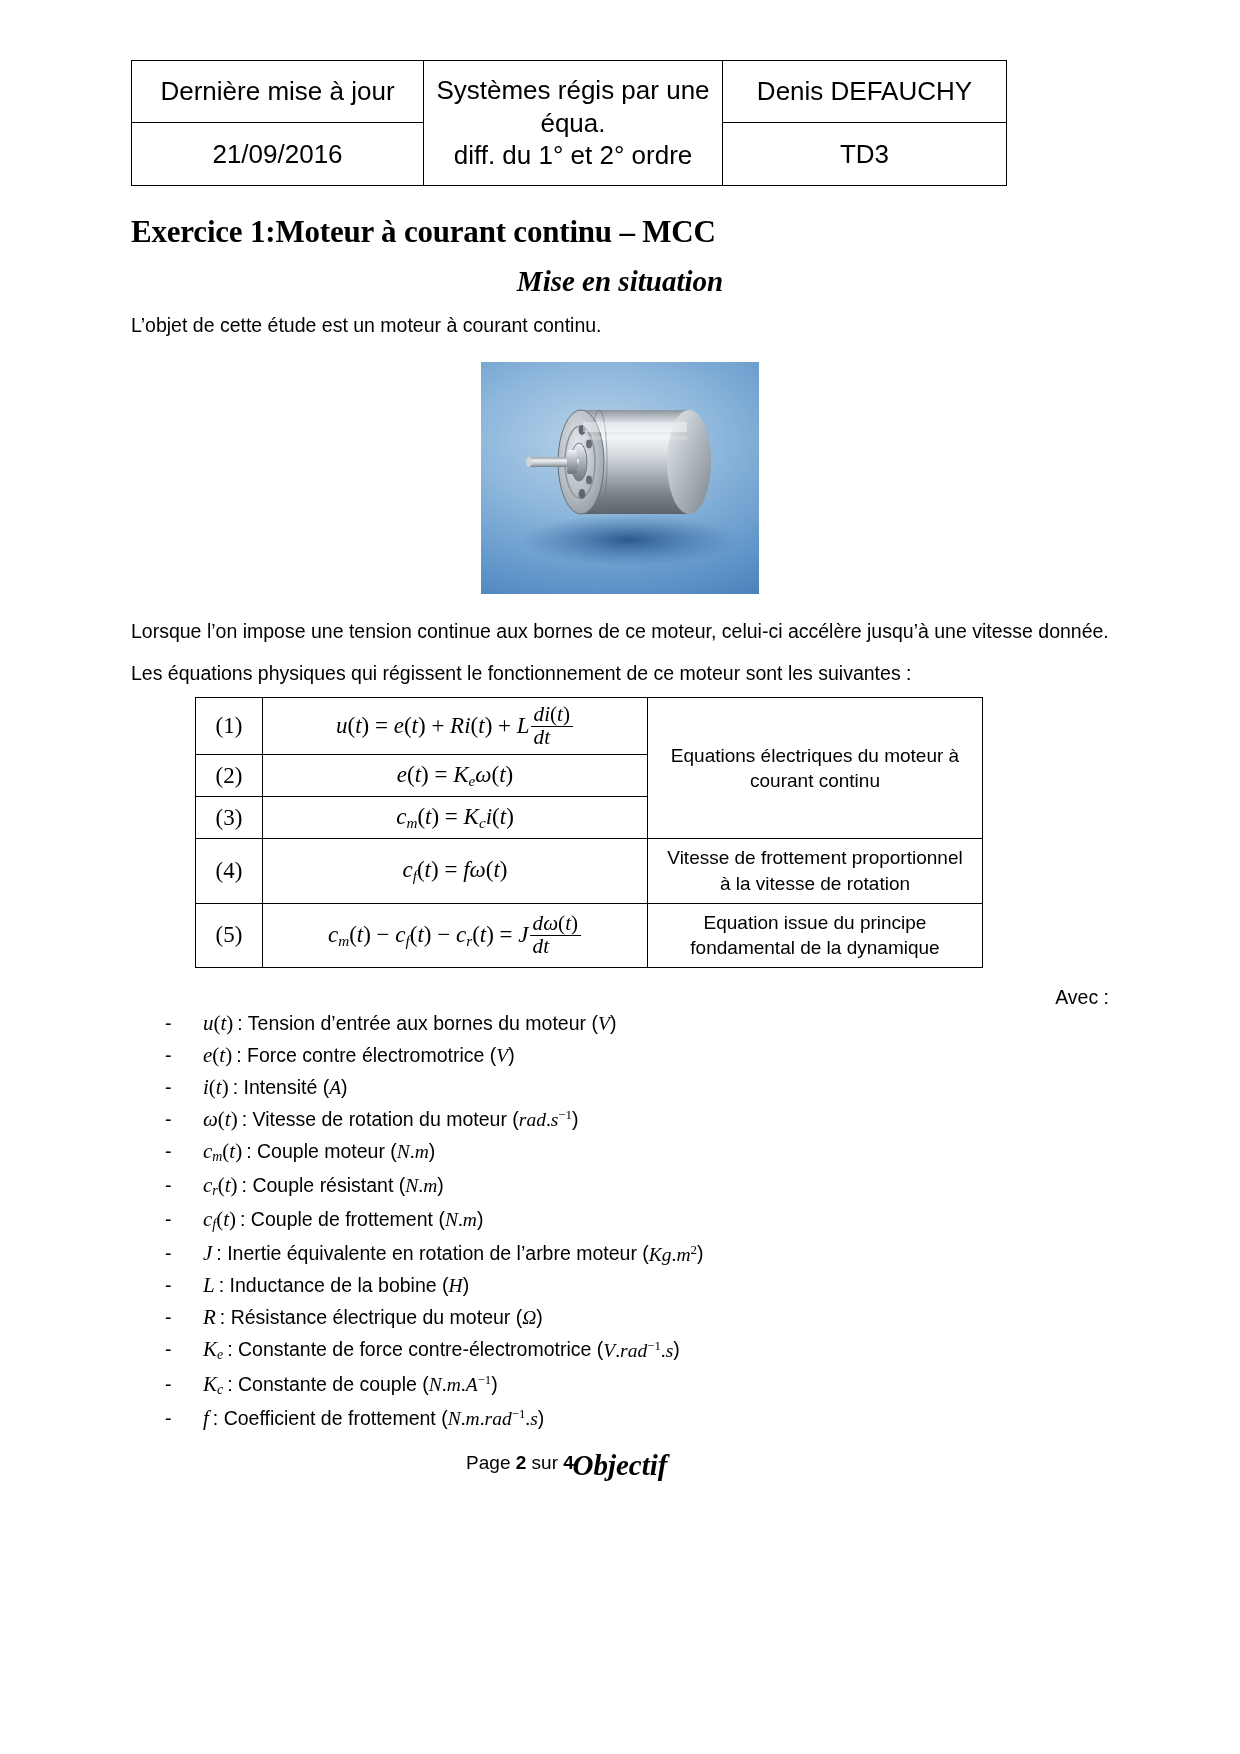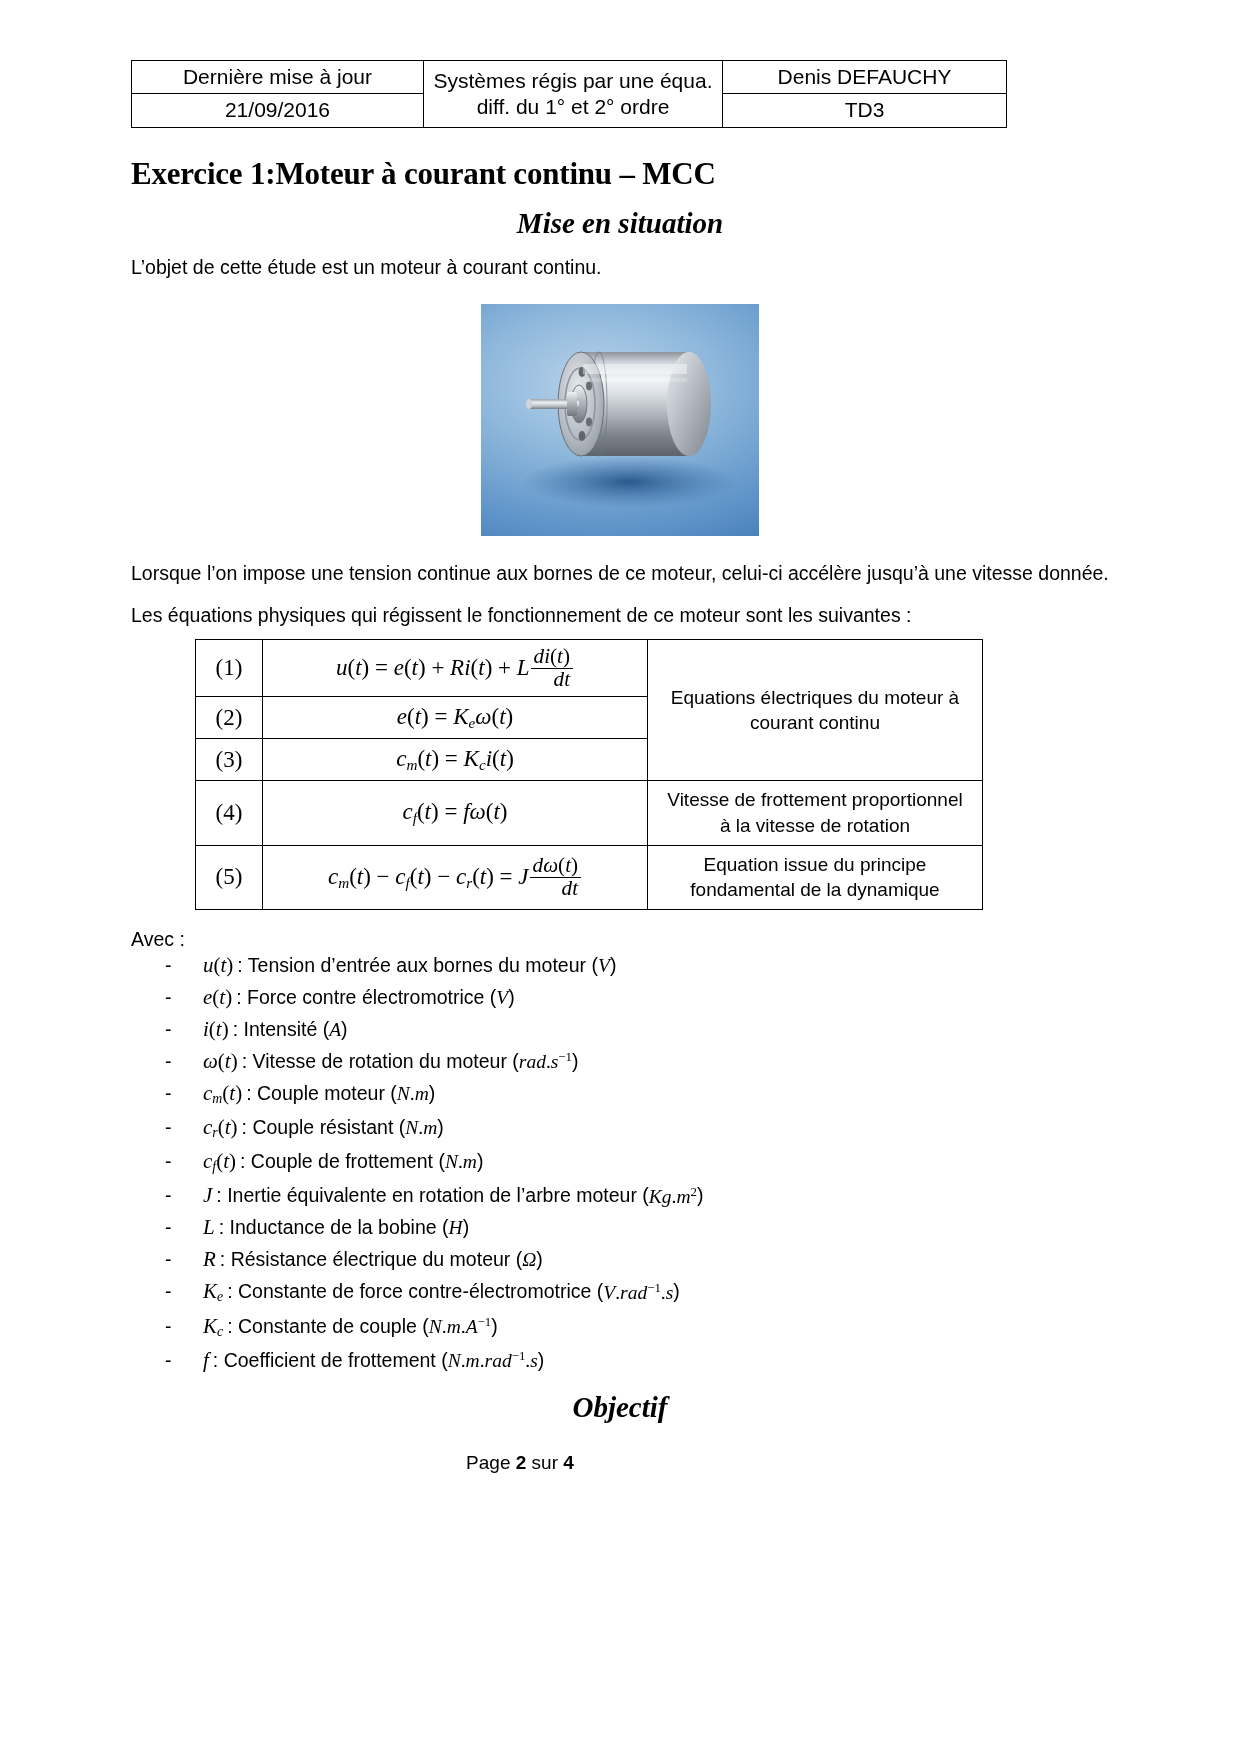--- a/index.html
+++ b/index.html
@@ -33,23 +33,23 @@
   table.hdr {
     border-collapse: collapse;
     width: 848px;
     margin: 0 0 0 0;
     table-layout: fixed;
   }
   table.hdr td {
     border: 1.3px solid #000;
     text-align: center;
     vertical-align: middle;
-    font-size: 21px;
+    font-size: 26px;
     font-family: "Liberation Sans", sans-serif;
-    padding: 3px 4px;
+    padding: 13px 4px;
     line-height: 1.25;
     height: 26px;
   }
   td.hdr-mid {
     width: 290px;
   }
   td.hdr-left { width: 283px; }
   td.hdr-right { width: 275px; }
 
   
@@ -139,34 +139,35 @@
   .r3 { height: 42px; }
   .r4 { height: 50px; }
   .r5 { height: 54px; }
 
   
   .mi { font-family: "Liberation Serif", serif; font-style: italic; }
   .mn { font-family: "Liberation Serif", serif; font-style: normal; }
   .frac {
     display: inline-block;
     vertical-align: -0.48em;
-    text-align: right;
+    text-align: left;
     font-size: 0.92em;
     line-height: 1.02;
     margin: 0 1px;
   }
   .frac .num2 { display: block; padding: 0 3px; }
   .frac .den2 { display: block; border-top: 1.2px solid #000; padding: 0 3px; }
   sub.m { font-style: italic; font-size: 0.66em; vertical-align: -0.24em; }
   sup.m { font-style: normal; font-size: 0.66em; vertical-align: 0.52em; }
 
   
   .avec-label {
     font-size: 19.5px;
-    margin: 18px 0 4px 0;
+    margin: 18px 0 4px 16px;
+    text-align: right;
   }
   ul.vars {
     list-style: none;
     margin: 0;
     padding: 0 0 0 34px;
   }
   ul.vars li {
     font-size: 19.5px;
     line-height: 1.0;
     margin: 0 0 11px 0;

